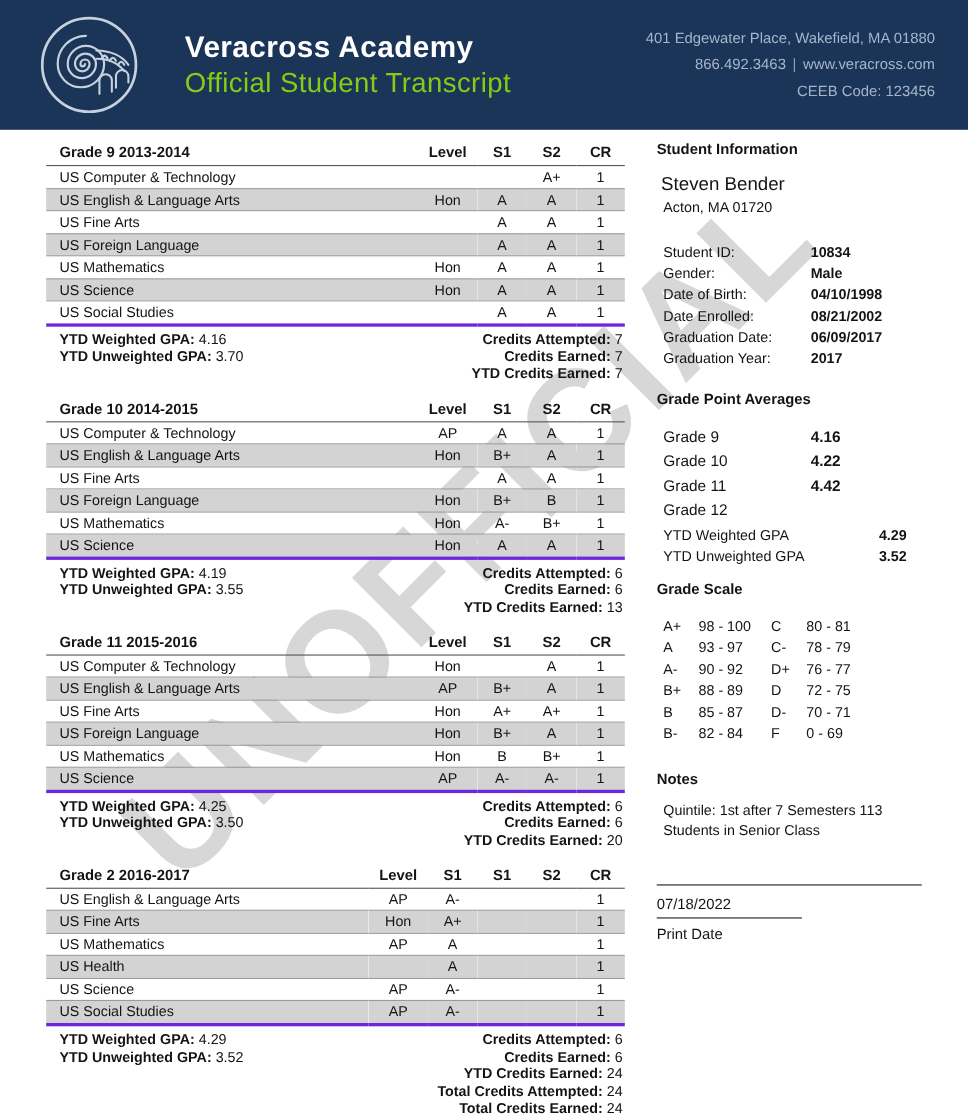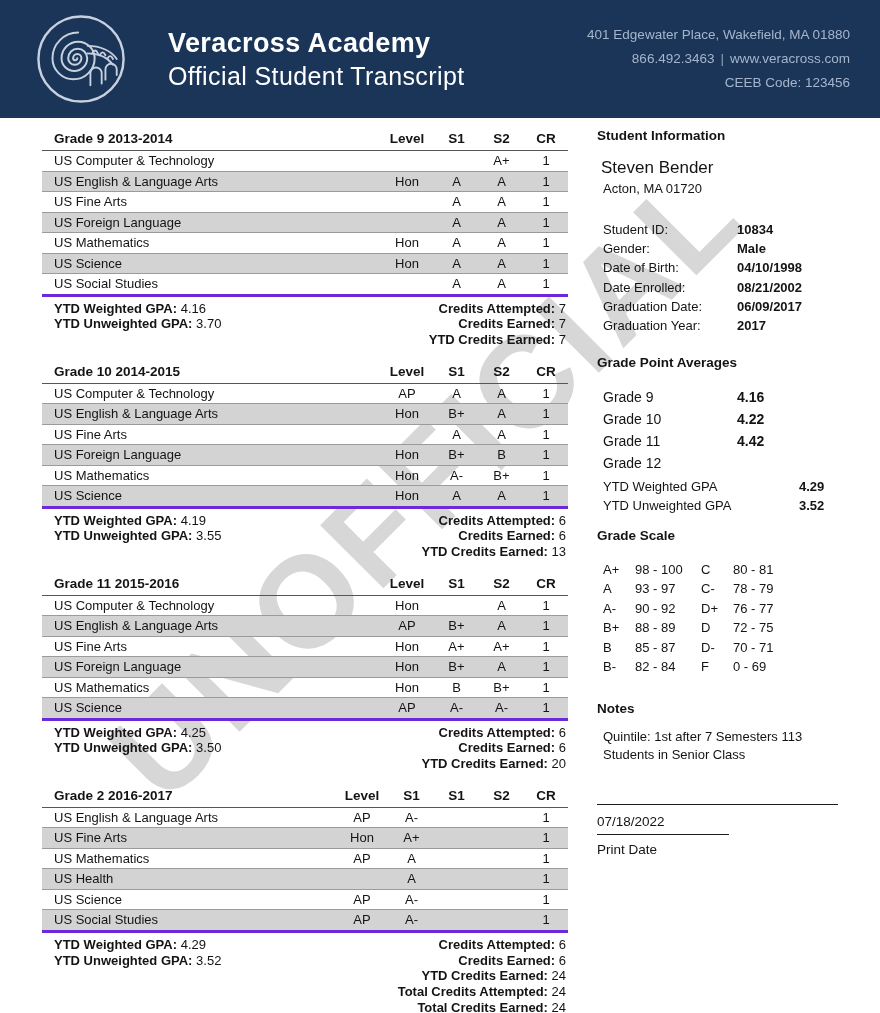--- a/index.html
+++ b/index.html
@@ -21,21 +21,21 @@
   
   .banner{
     position:relative;z-index:2;height:118px;box-sizing:border-box;
     background:var(--navy,#1a3558);
     display:flex;align-items:center;justify-content:space-between;
     padding:0 30px 0 34px;
   }
   .brand{display:flex;align-items:center;gap:40px;}
   .logo{width:94px;height:94px;flex:0 0 94px;}
   .school{color:#ffffff;font-size:27px;font-weight:bold;letter-spacing:.4px;}
-  .doc{color:#ffffff;font-size:25px;margin-top:3px;letter-spacing:.4px;}
+  .doc{color:#84cc16;font-size:25px;margin-top:3px;letter-spacing:.4px;}
   .contact{text-align:right;color:#a6b5cc;font-size:13.5px;line-height:1.8;}
   .contact .sep{padding:0 6px;color:#8fa2bd;}
 
   
   .content{
     position:relative;z-index:1;display:flex;gap:29px;
     box-sizing:border-box;padding:10px 42px 0 42px;
   }
   .main{flex:0 0 526px;width:526px;}
   .sidebar{flex:1;min-width:0;}

